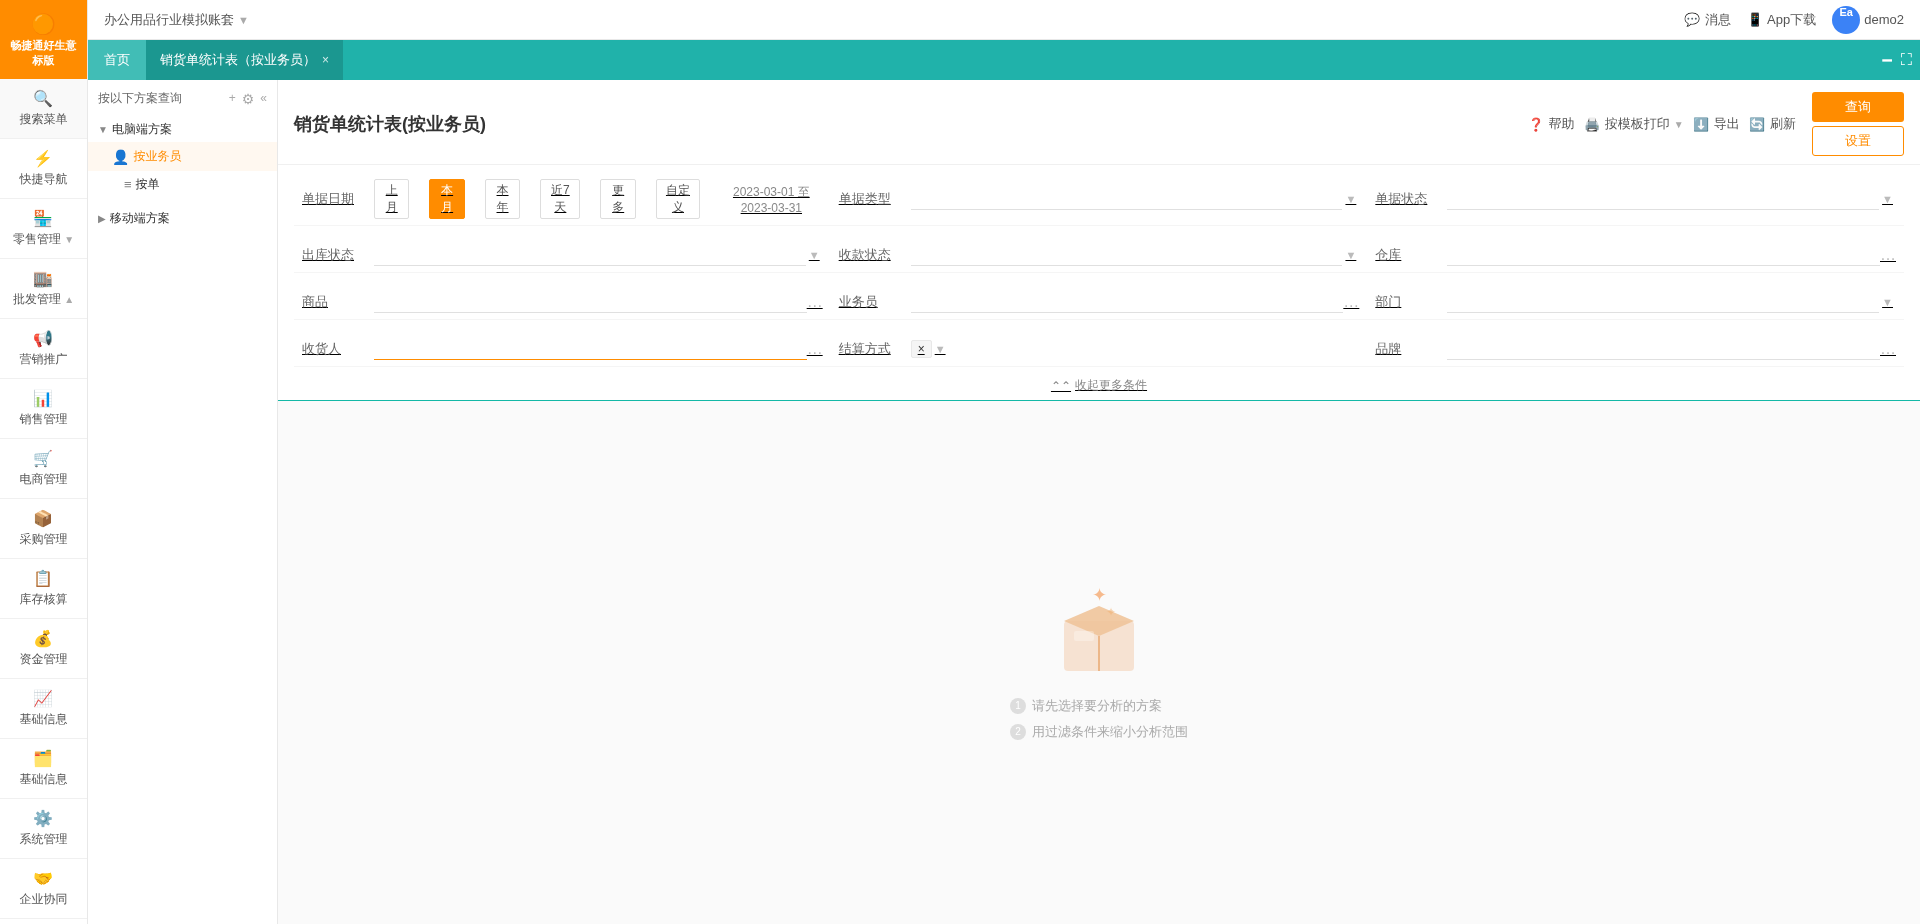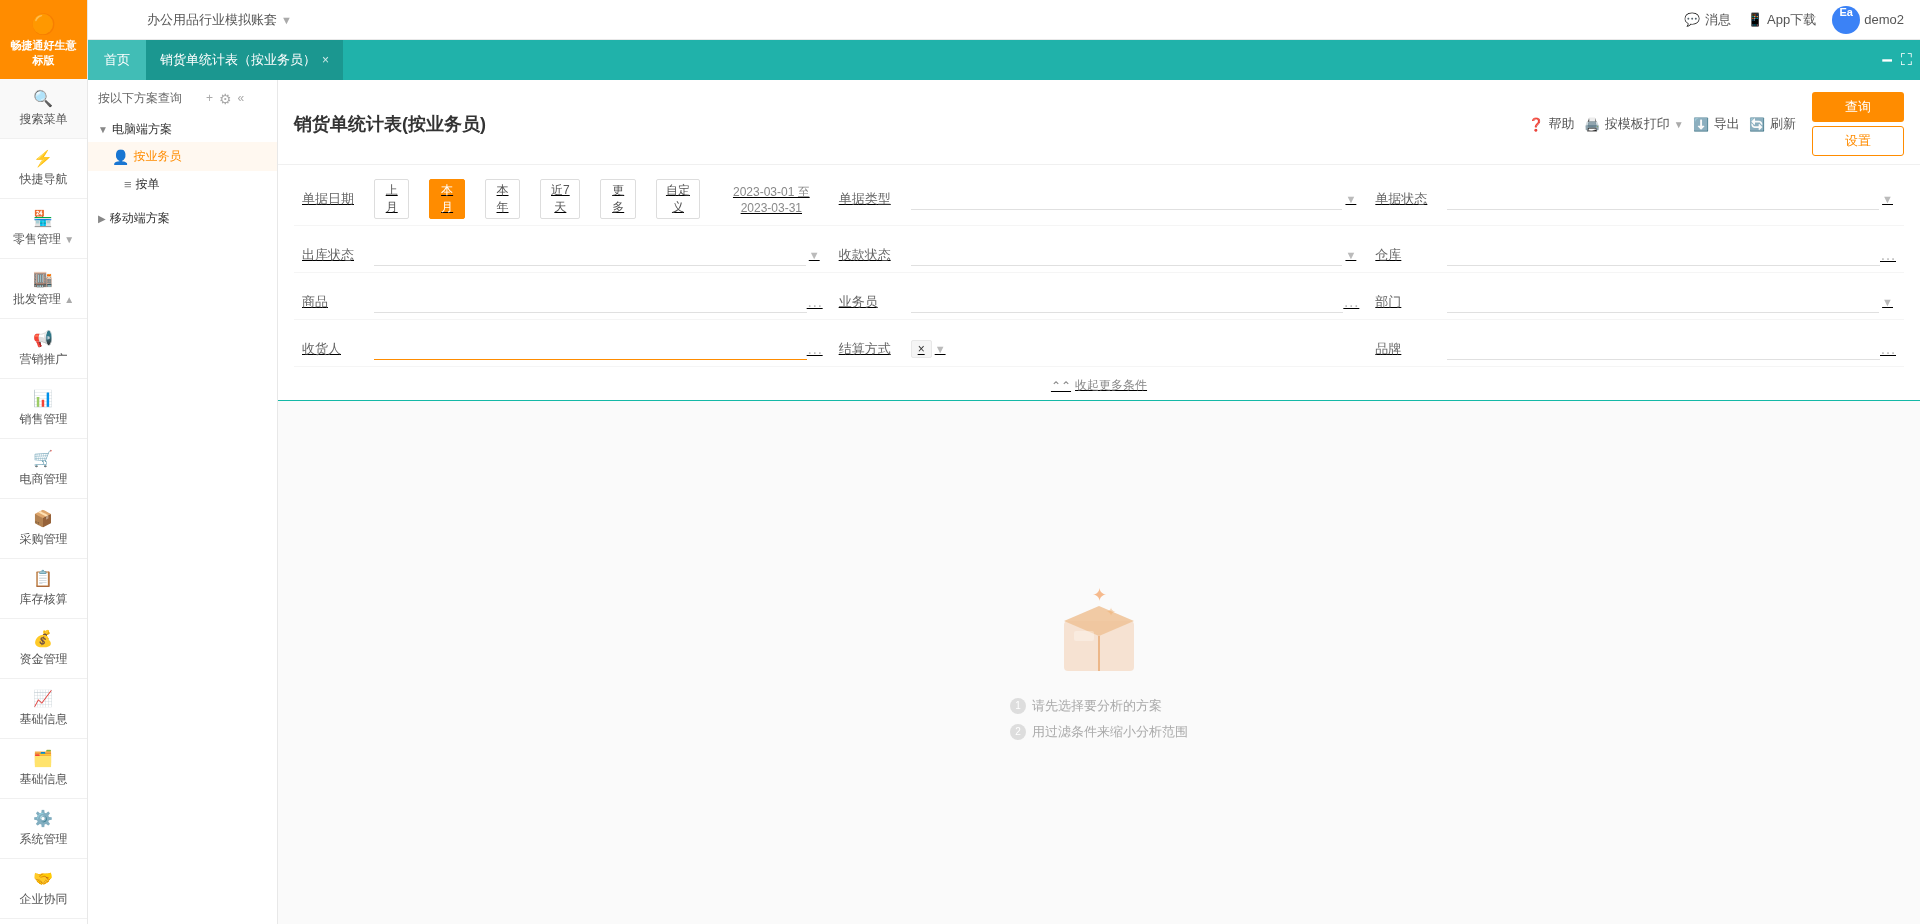--- a/index.html
+++ b/index.html
@@ -60,21 +60,20 @@
       align-items: center;
       padding: 0 16px;
       justify-content: space-between;
     }
     .top-bar-left {
       display: flex;
       align-items: center;
       gap: 8px;
       color: #555;
       font-size: 13px;
-      margin-left: 43px;
     }
     .top-bar-dropdown {
       display: flex;
       align-items: center;
       gap: 4px;
       cursor: pointer;
     }
     .top-bar-right {
       display: flex;
       align-items: center;
@@ -163,21 +162,21 @@
       display: flex;
       flex-direction: column;
       overflow-y: auto;
     }
     .left-panel-header {
       padding: 10px 10px 6px;
       font-size: 12px;
       color: #666;
       display: flex;
       align-items: center;
-      justify-content: flex-start;
+      justify-content: space-between;
       gap: 24px;
     }
     .left-panel-header-title { font-weight: 500; }
     .left-panel-header-icons { display: flex; gap: 6px; color: #aaa; cursor: pointer; }
     .plan-group { padding: 4px 0; }
     .plan-group-title {
       padding: 4px 10px;
       font-size: 12px;
       color: #333;
       display: flex;

